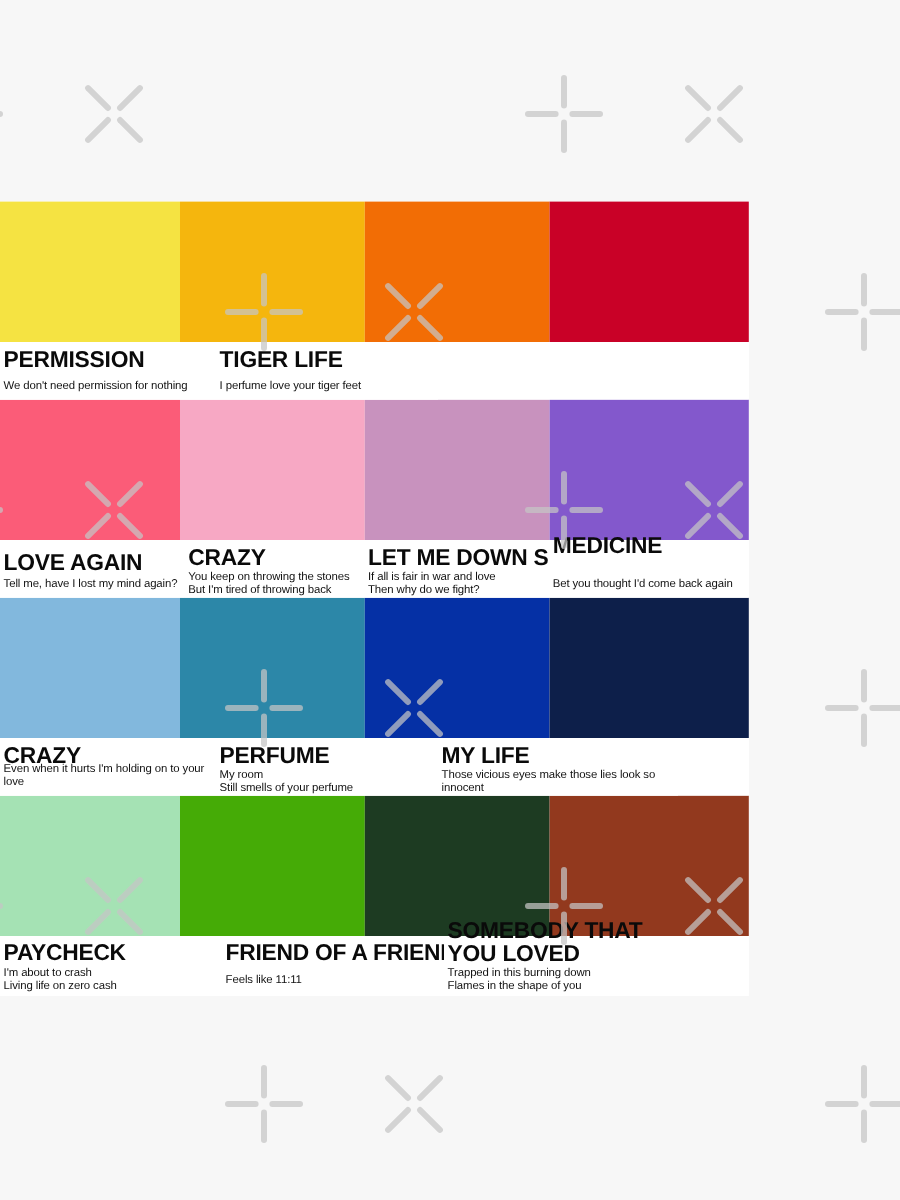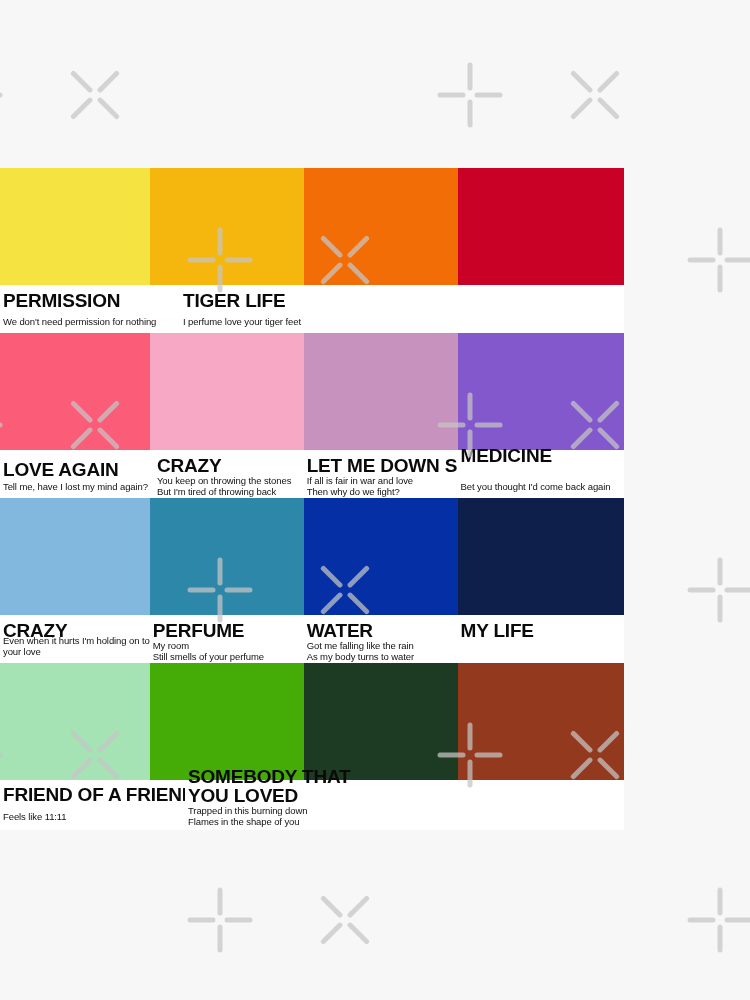--- a/index.html
+++ b/index.html
@@ -166,39 +166,41 @@
     <div class="caption-strip">
       <div class="caption-cell" style="width:180px">
         <p class="song-title">CRAZY</p>
         <p class="song-lyric single">Even when it hurts I'm holding on to your love</p>
       </div>
       <div class="caption-cell" style="width:185px">
         <p class="song-title">PERFUME</p>
         <p class="song-lyric">My room
 Still smells of your perfume</p>
       </div>
-      <div class="caption-cell" style="width:185px">
-        <p class="song-title">WATER</p>
-        <p class="song-lyric">Got me falling like the rain
-As my body turns to water</p>
-      </div>
       <div class="caption-cell" style="width:200px">
         <p class="song-title">MY LIFE</p>
+        <p class="song-lyric">Those vicious eyes make those lies look so
+innocent</p>
       </div>
     </div>
   </div>
 
   <div class="grid-row r4">
     <div class="swatch-strip">
       <div class="swatch-cell" style="width: 180px; background: rgb(165, 226, 180);"></div>
       <div class="swatch-cell" style="width: 185px; background: rgb(69, 171, 6);"></div>
       <div class="swatch-cell" style="width: 185px; background: rgb(29, 59, 34);"></div>
       <div class="swatch-cell" style="width: 200px; background: rgb(146, 57, 30);"></div>
     </div>
     <div class="caption-strip">
+      <div class="caption-cell" style="width:185px">
+        <p class="song-title">PAYCHECK</p>
+        <p class="song-lyric">I'm about to crash
+Living life on zero cash</p>
+      </div>
       <div class="caption-cell" style="width:185px">
         <p class="song-title">FRIEND OF A FRIEND</p>
         <p class="song-lyric single">Feels like 11:11</p>
       </div>
       <div class="caption-cell" style="width:200px">
         <p class="song-title wrapped">SOMEBODY THAT YOU LOVED</p>
         <p class="song-lyric">Trapped in this burning down
 Flames in the shape of you</p>
       </div>
     </div>

